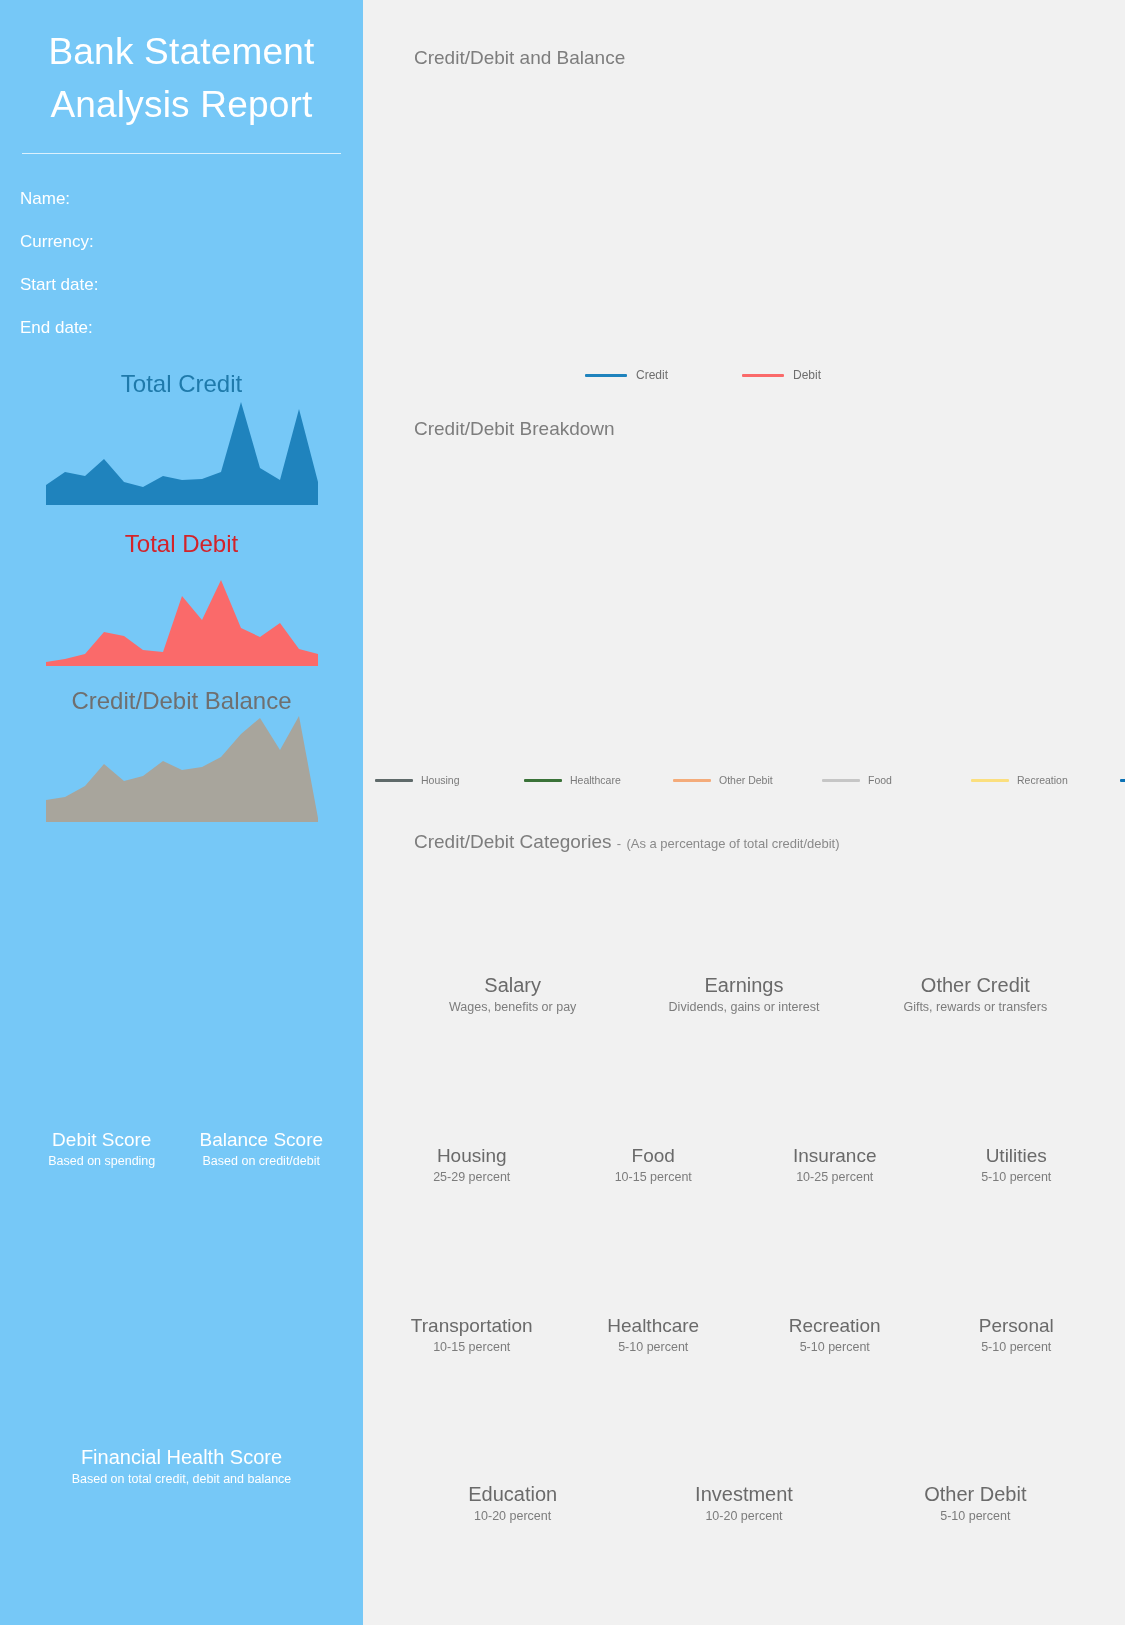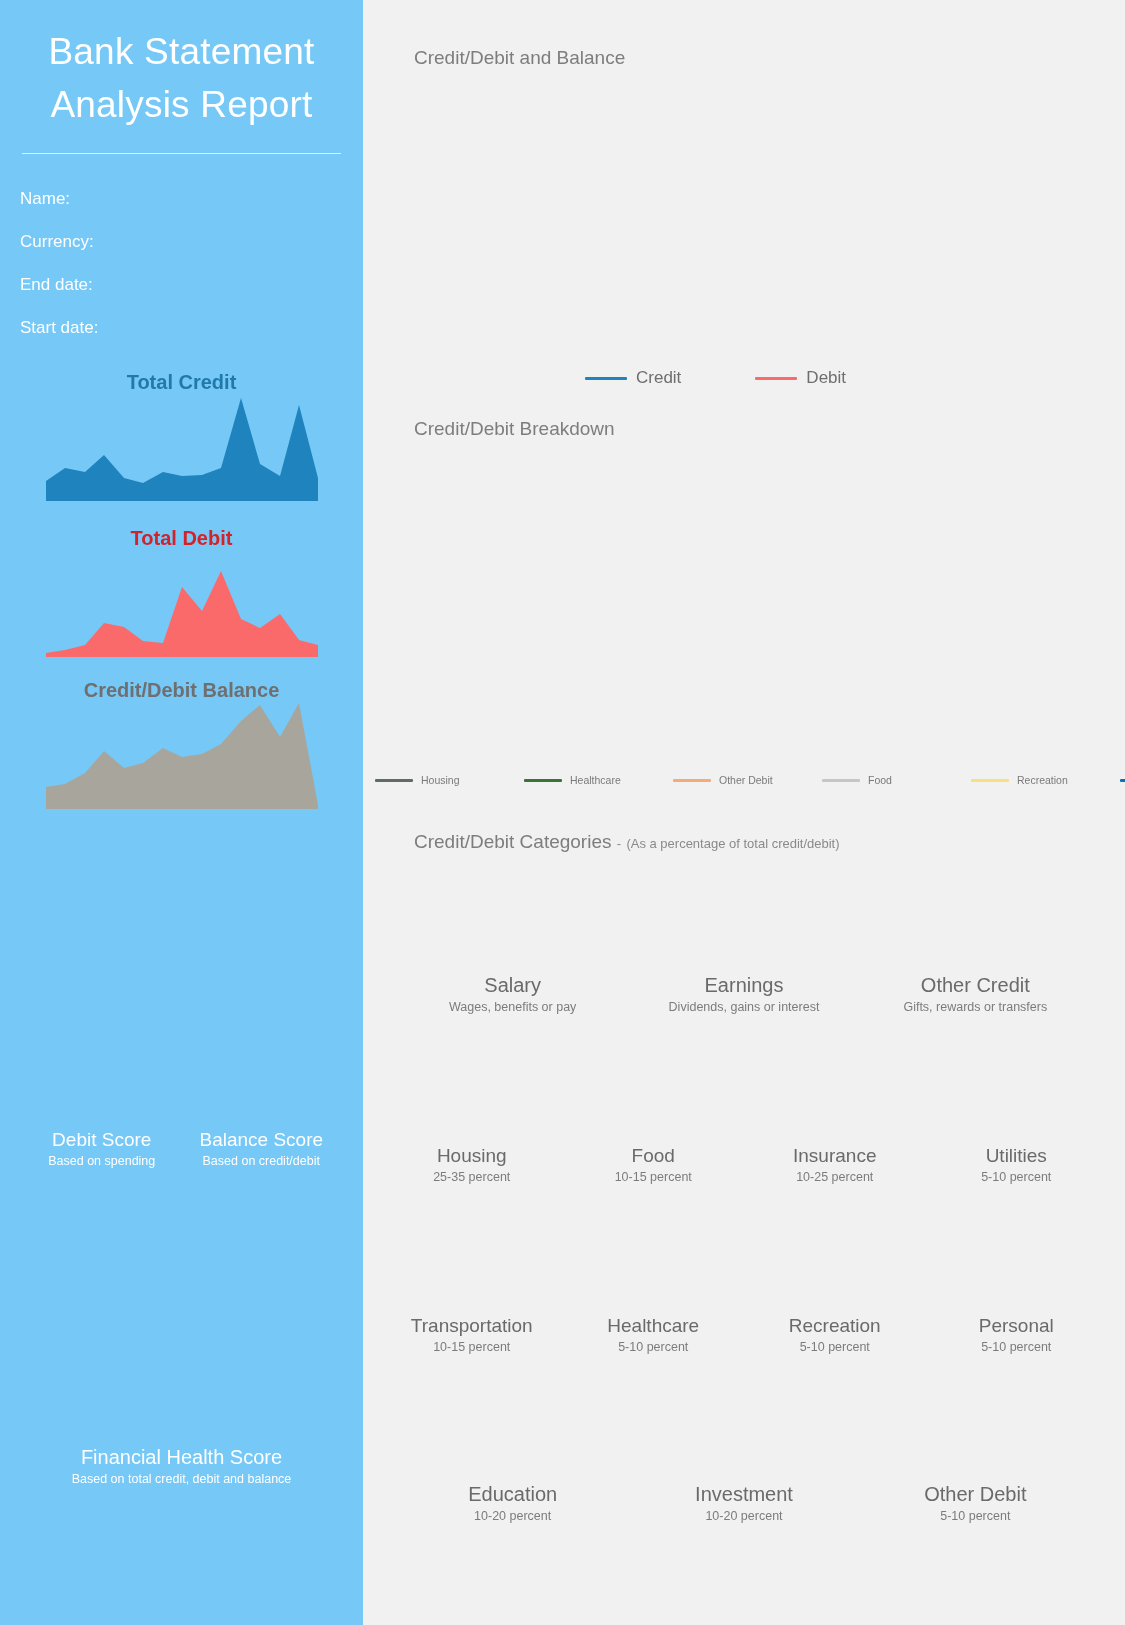--- a/index.html
+++ b/index.html
@@ -36,22 +36,22 @@
   .meta-item {
     color:#ffffff;
     font-size:17px;
     line-height:43px;
     font-weight:400;
   }
 
   .sb-block { margin-top:10px; }
   .sb-heading {
     text-align:center;
-    font-size:20px;
-    font-weight:700;
+    font-size:24px;
+    font-weight:400;
     line-height:1.1;
   }
   .sb-heading.credit  { color:#1f7aab; }
   .sb-heading.debit   { color:#d3232a; }
   .sb-heading.balance { color:#6f6f6f; }
   .spark { display:block; margin:0 auto; }
 
   .score-row {
     position:absolute;
     left:0; right:0;
@@ -99,21 +99,21 @@
   
   #cd-legend {
     position:absolute;
     left:222px; top:368px;
     display:flex;
     gap:74px;
     align-items:center;
   }
   .lg-item { display:flex; align-items:center; gap:9px; }
   .lg-swatch { width:42px; height:3px; border-radius:1px; display:block; }
-  .lg-label { font-size:17px; color:#6e6e6e; }
+  .lg-label { font-size:12px; color:#6e6e6e; }
 
   
   #cat-legend {
     position:absolute;
     left:12px; top:772px;
     display:grid;
     grid-template-columns:repeat(5, 149px);
     grid-auto-rows:16.5px;
     grid-auto-flow:column;
     column-gap:0px;
@@ -146,22 +146,22 @@
 <div id="page">
 
   <aside id="sidebar">
 
     <h1 id="report-title">Bank Statement Analysis Report</h1>
     <div id="title-rule"></div>
 
     <div class="meta-list">
       <div class="meta-item">Name:</div>
       <div class="meta-item">Currency:</div>
+      <div class="meta-item">Start date:</div>
       <div class="meta-item">End date:</div>
-      <div class="meta-item">Start date:</div>
     </div>
 
     <div class="sb-block" style="margin-top:22px;">
       <div class="sb-heading credit">Total Credit</div>
       <svg class="spark" width="272" height="108" viewBox="0 0 272 108" preserveAspectRatio="none">
         <polygon fill="#1f83bd" points="0,88 19,75 39,79 58,62 78,85 97,90 117,79 136,83 156,82 175,75 195,5 214,71 234,83 253,12 272,85 272,108 0,108"></polygon>
       </svg>
     </div>
 
     <div class="sb-block" style="margin-top:26px;">
@@ -262,21 +262,21 @@
       </div>
       <div class="cat-cell">
         <div class="cat-name big">Other Credit</div>
         <div class="cat-sub">Gifts, rewards or transfers</div>
       </div>
     </div>
 
     <div class="cat-grid" style="top:1145px; padding:0 18px;">
       <div class="cat-cell">
         <div class="cat-name">Housing</div>
-        <div class="cat-sub">25-35 percent</div>
+        <div class="cat-sub">25-29 percent</div>
       </div>
       <div class="cat-cell">
         <div class="cat-name">Food</div>
         <div class="cat-sub">10-15 percent</div>
       </div>
       <div class="cat-cell">
         <div class="cat-name">Insurance</div>
         <div class="cat-sub">10-25 percent</div>
       </div>
       <div class="cat-cell">

